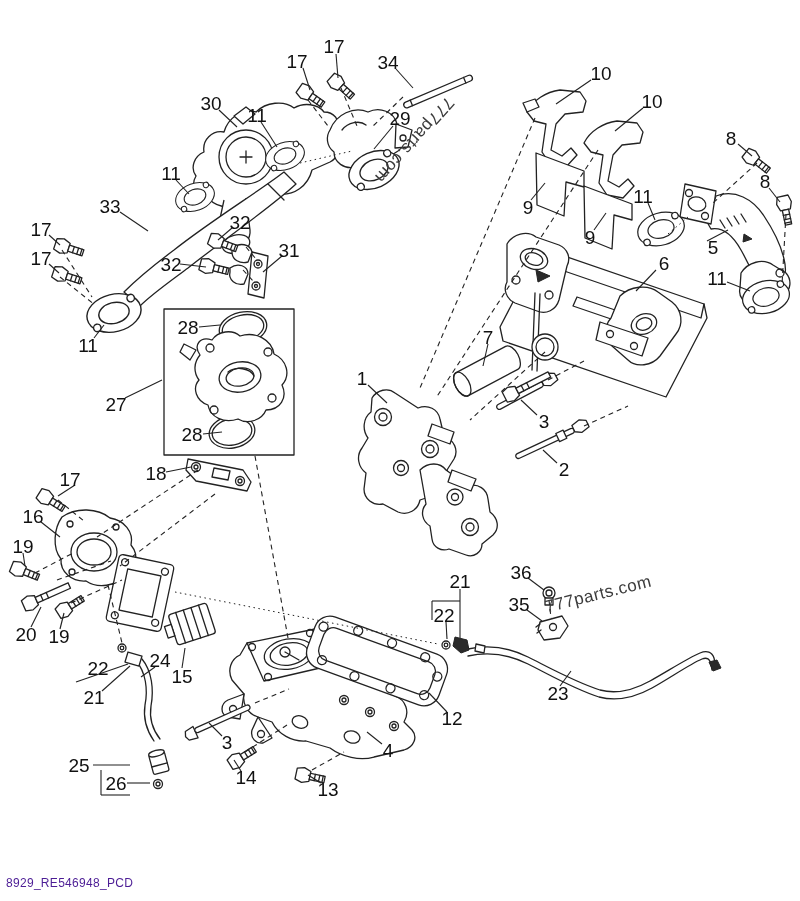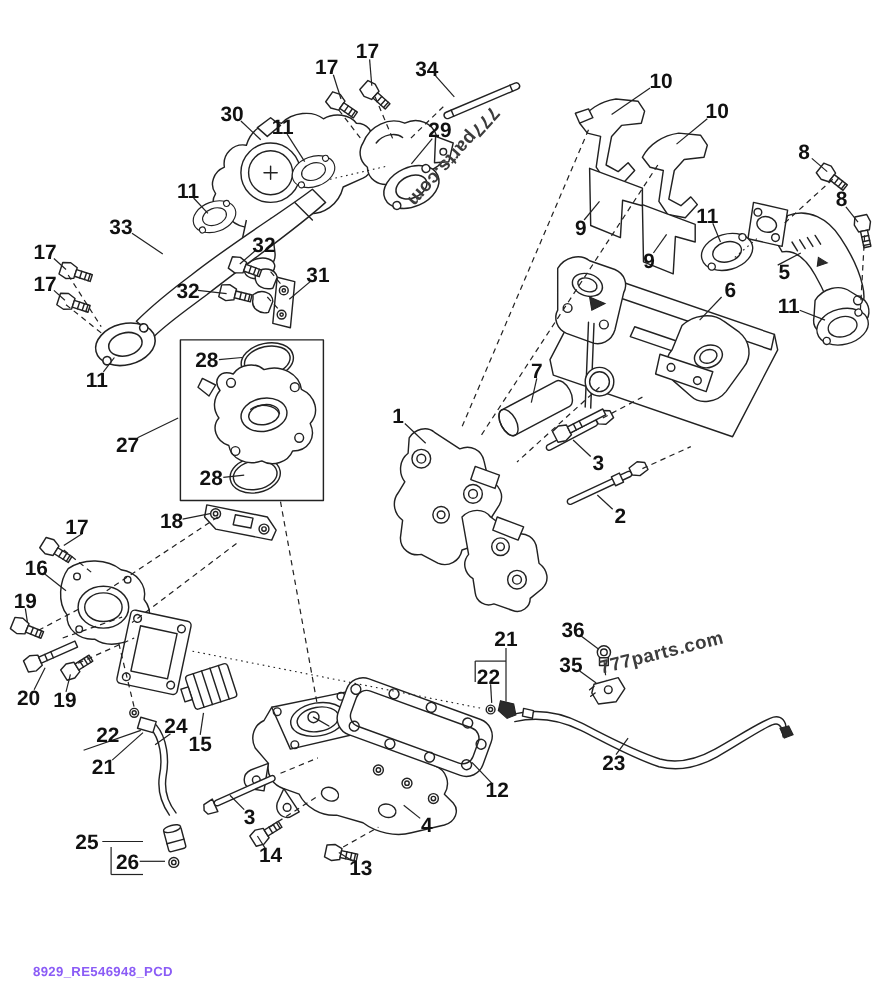--- a/index.html
+++ b/index.html
@@ -1,30 +1,30 @@
 <!DOCTYPE html>
 <html><head>
 <meta charset="utf-8">
 <style>
   html,body{margin:0;padding:0;background:#fff;}
   .stage{position:relative;width:800px;height:901px;background:#fff;overflow:hidden;
-         font-family:"Liberation Sans",sans-serif;font-weight:bold;}
+         font-family:"Liberation Sans",sans-serif;}
   .stage svg{position:absolute;left:0;top:0;}
   .ln{fill:none;stroke:#222;stroke-width:1.3;stroke-linejoin:round;stroke-linecap:round;}
   .fw{fill:#fff;stroke:#222;stroke-width:1.3;stroke-linejoin:round;}
   .dk{fill:#2a2a2a;stroke:#222;stroke-width:1;}
   .l0{stroke:#222;stroke-width:1.1;}
   .l1{stroke:#222;stroke-width:1.1;stroke-dasharray:5 4;}
   .l2{stroke:#222;stroke-width:1;stroke-dasharray:1.5 3.5;}
   text.co{font-family:"Liberation Sans",sans-serif;font-size:19px;fill:#111;text-anchor:middle;}
   .watermark{position:absolute;color:#3c3c3c;font-size:17px;letter-spacing:.5px;
              white-space:nowrap;transform-origin:0 0;}
   .wm-top{left:458px;top:106px;transform:rotate(132deg);}
   .wm-bottom{left:543px;top:598px;transform:rotate(-14deg);}
-  .footer{position:absolute;left:6px;top:876px;font-size:12px;color:#8b5cf6;letter-spacing:.3px;margin-left:24px;}
+  .footer{position:absolute;left:6px;top:876px;font-size:12px;color:#4c1d95;letter-spacing:.3px;}
 </style>
 </head>
 <body>
 
 <div class="stage">
   <svg width="800" height="901" viewBox="0 0 800 901">
     <defs>
       <g id="bolt">
         <path class="fw" d="M-7,-5.5 L0,-7.5 L7,-5 L7,5 L0,7.5 L-7,5.5 Z"></path>
         <path class="fw" d="M7,-3.2 h15 v6.4 h-15 z"></path>

